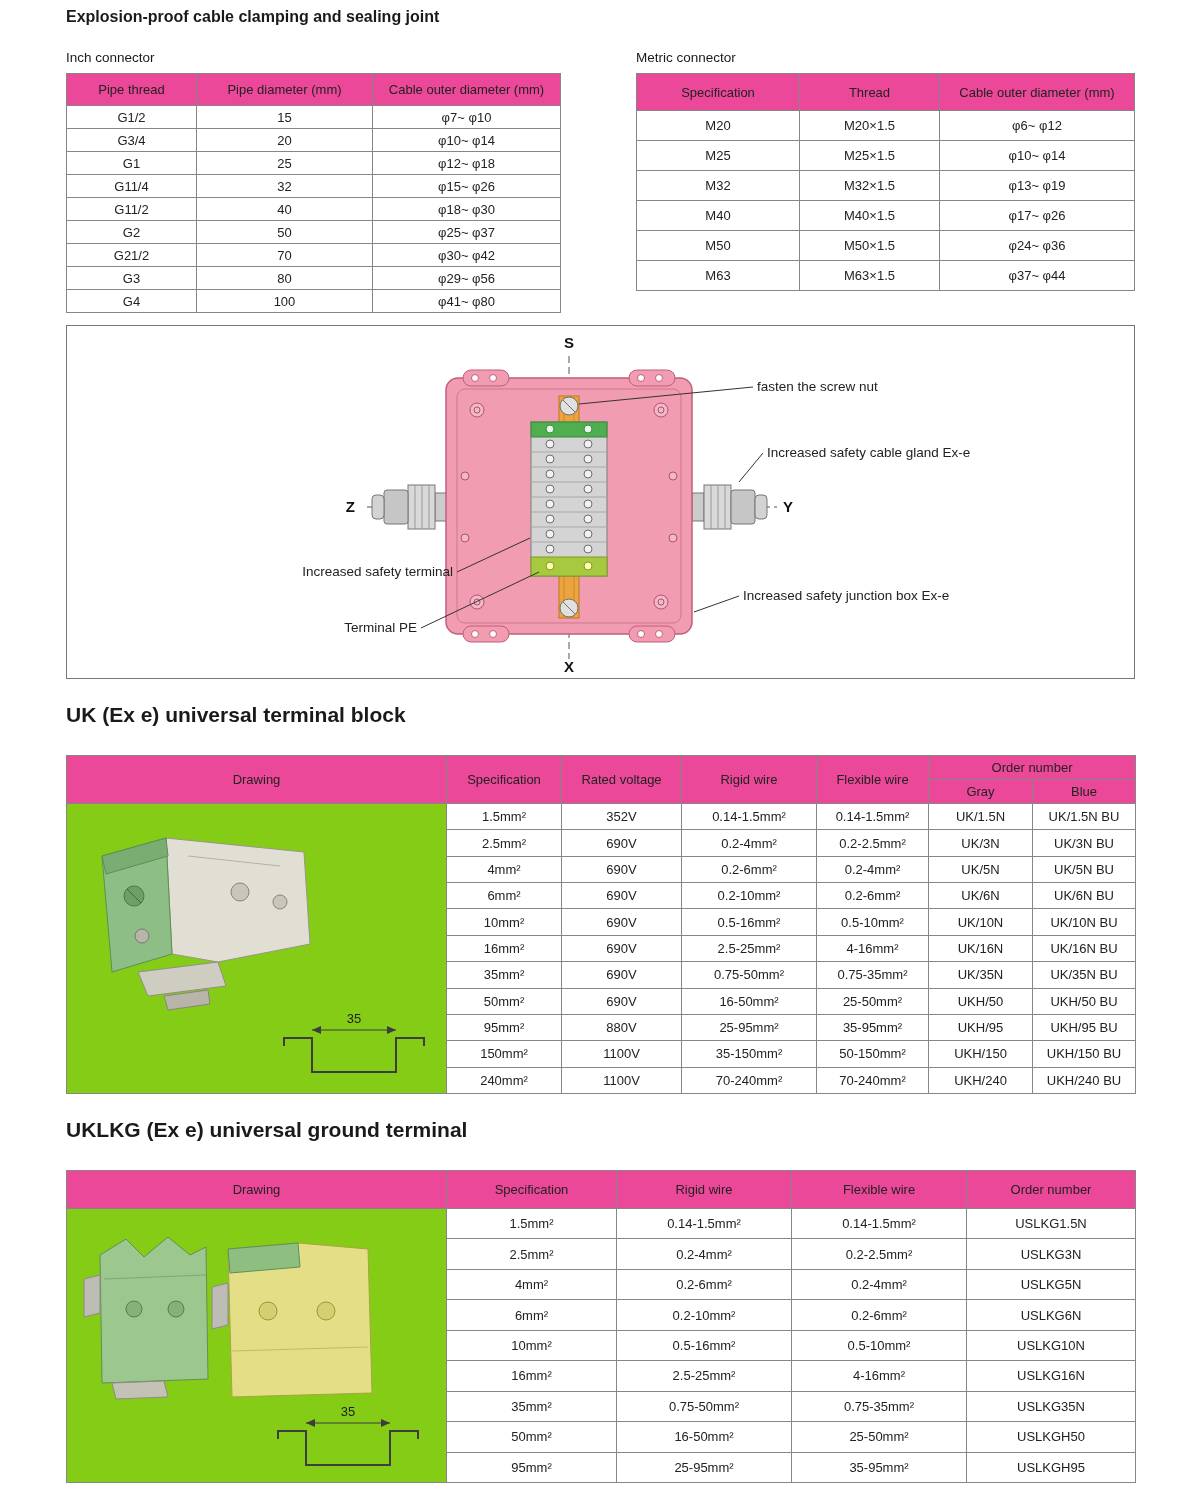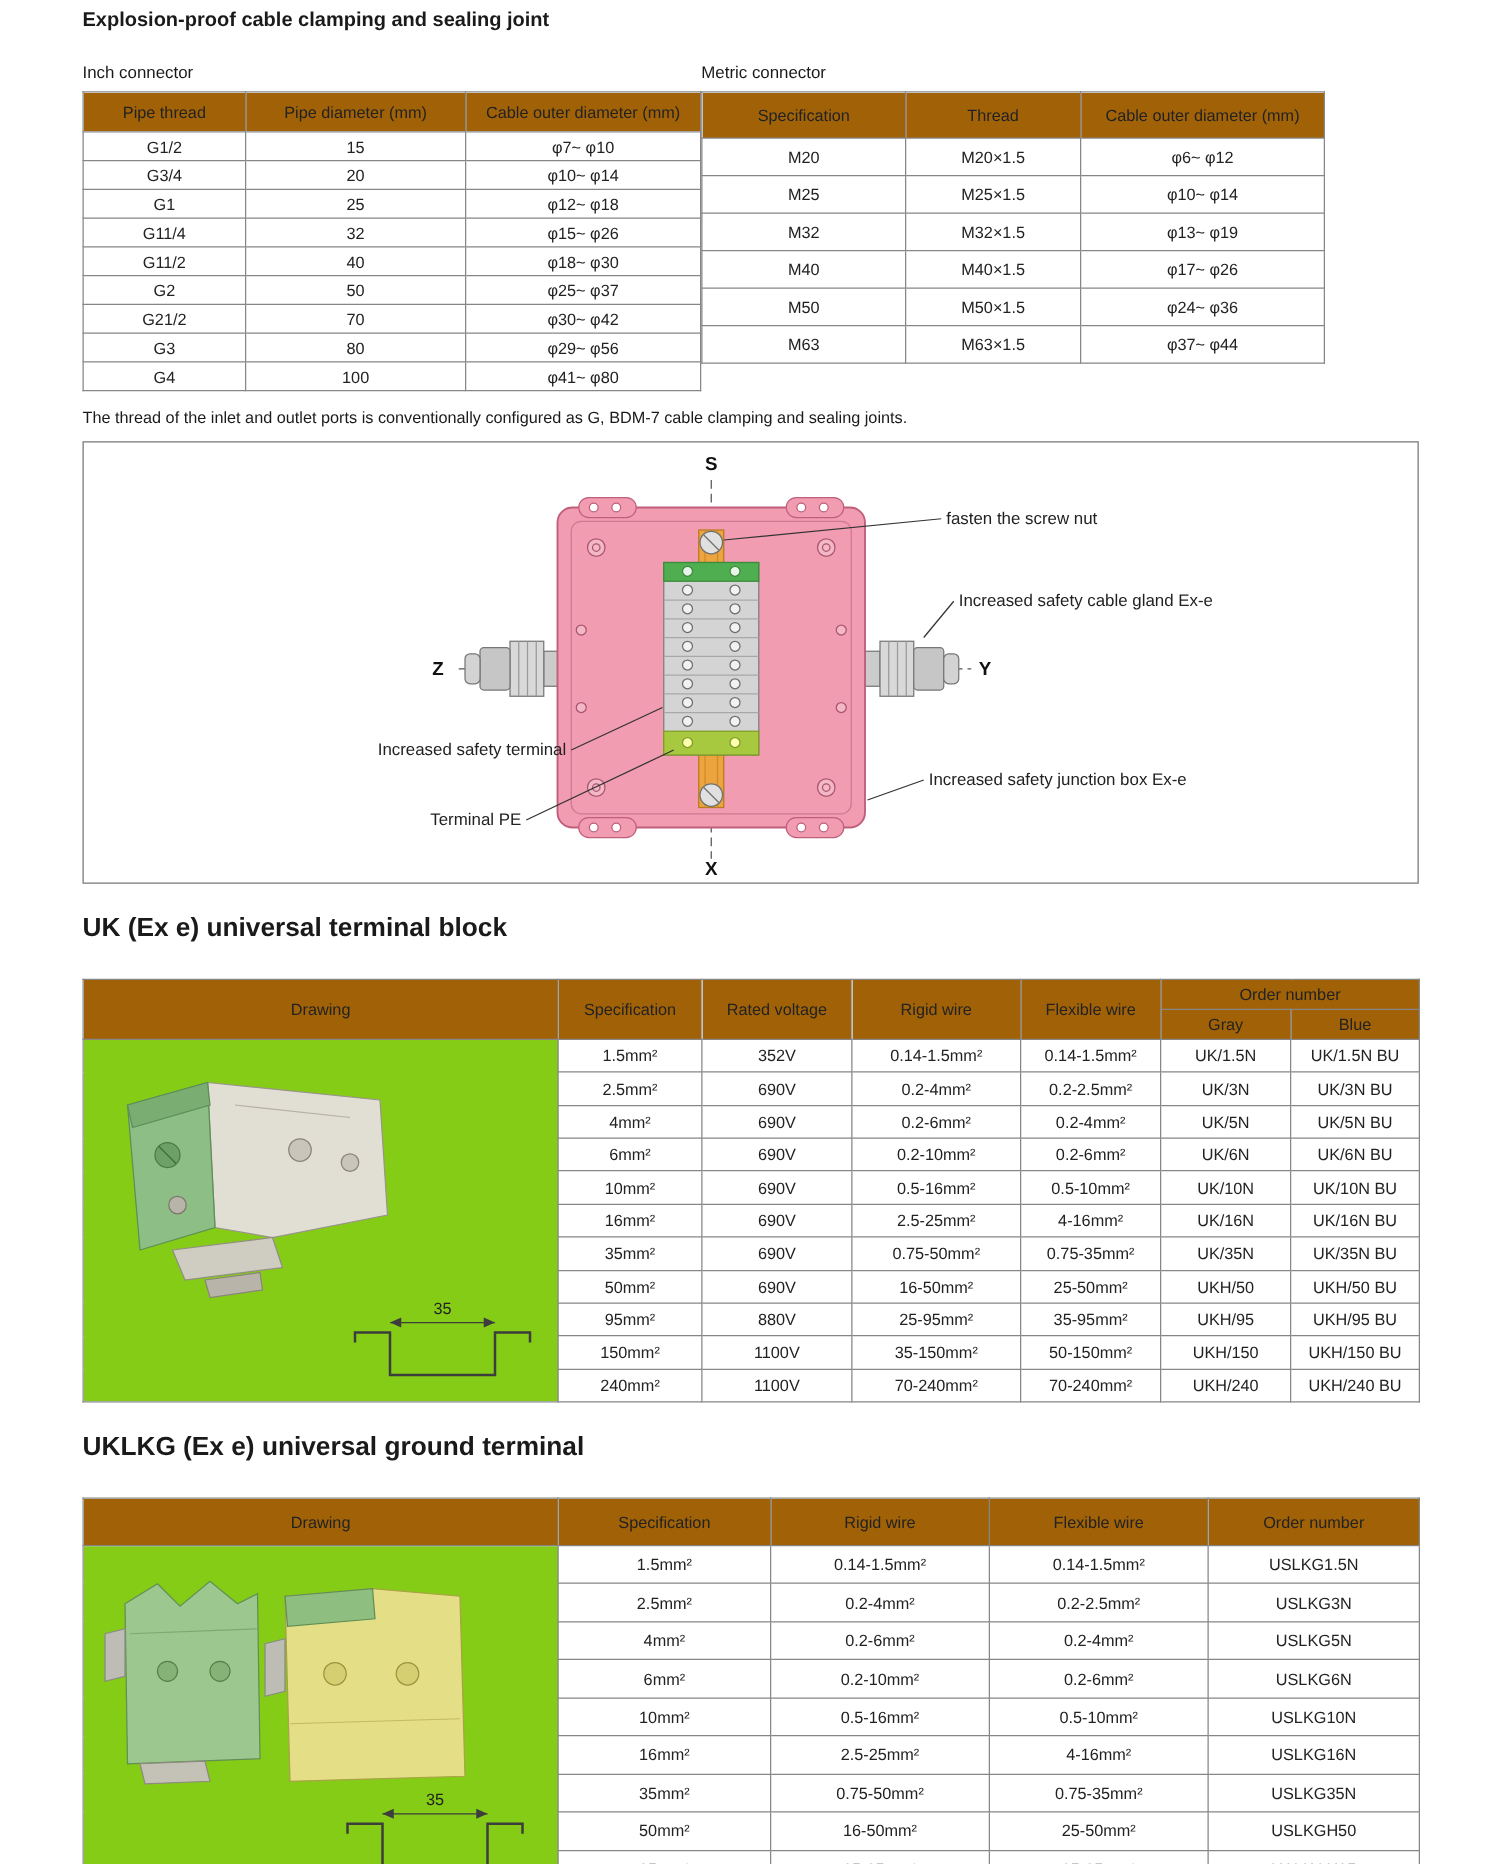--- a/index.html
+++ b/index.html
@@ -1,23 +1,23 @@
 <!DOCTYPE html>
 <html><head>
 <meta charset="utf-8">
 <style>
   html,body{margin:0;padding:0;}
   body{width:1196px;min-height:1491px;background:#ffffff;color:#1a1a1a;font-family:"Liberation Sans",sans-serif;}
   .page{width:1069px;margin-left:66px;padding-top:8px;}
   .page-title{font-size:16px;font-weight:bold;}
-  .top-tables{display:flex;margin-top:24px;}
+  .top-tables{display:flex;justify-content:space-between;margin-top:24px;}
   .tbl-label{font-size:13.5px;margin-bottom:8px;}
   table{border-collapse:collapse;font-size:13px;color:#222;table-layout:fixed;}
   th,td{border:1px solid #868686;text-align:center;font-weight:normal;padding:0 4px;overflow:hidden;}
-  thead th{background:#a16207;}
+  thead th{background:#ec4899;}
   .inch-table{width:494px;}
   .inch-table th{height:31px;}
   .inch-table td{height:22px;}
   .metric-table{width:498px;}
   .metric-table th{height:36px;}
   .metric-table td{height:29px;}
   .note{font-size:13px;margin-top:13px;}
   .diagram-box{margin-top:12px;border:1px solid #777;height:352px;}
   .section-title{font-size:21px;font-weight:bold;margin-top:24px;}
   .big-table{margin-top:28px;width:1069px;}
@@ -149,21 +149,20 @@
             <tr>
               <td>M63</td>
               <td>M63×1.5</td>
               <td>φ37~ φ44</td>
             </tr>
           </tbody>
       </table>
     </div>
   </div>
 
-  <div class="note">The thread of the inlet and outlet ports is conventionally configured as G, BDM-7 cable clamping and sealing joints.</div>
 
   <div class="diagram-box">
     <svg width="1067" height="350" viewBox="0 0 1067 350">
 
       <line class="dash" x1="502" y1="30" x2="502" y2="333"></line>
       <line class="dash" x1="300" y1="181" x2="710" y2="181"></line>
 
       <g>
         <rect x="368" y="167" width="12" height="28" fill="#cccccc" stroke="#777"></rect>
         <rect x="341" y="159" width="27" height="44" fill="#d9d9d9" stroke="#777"></rect>

